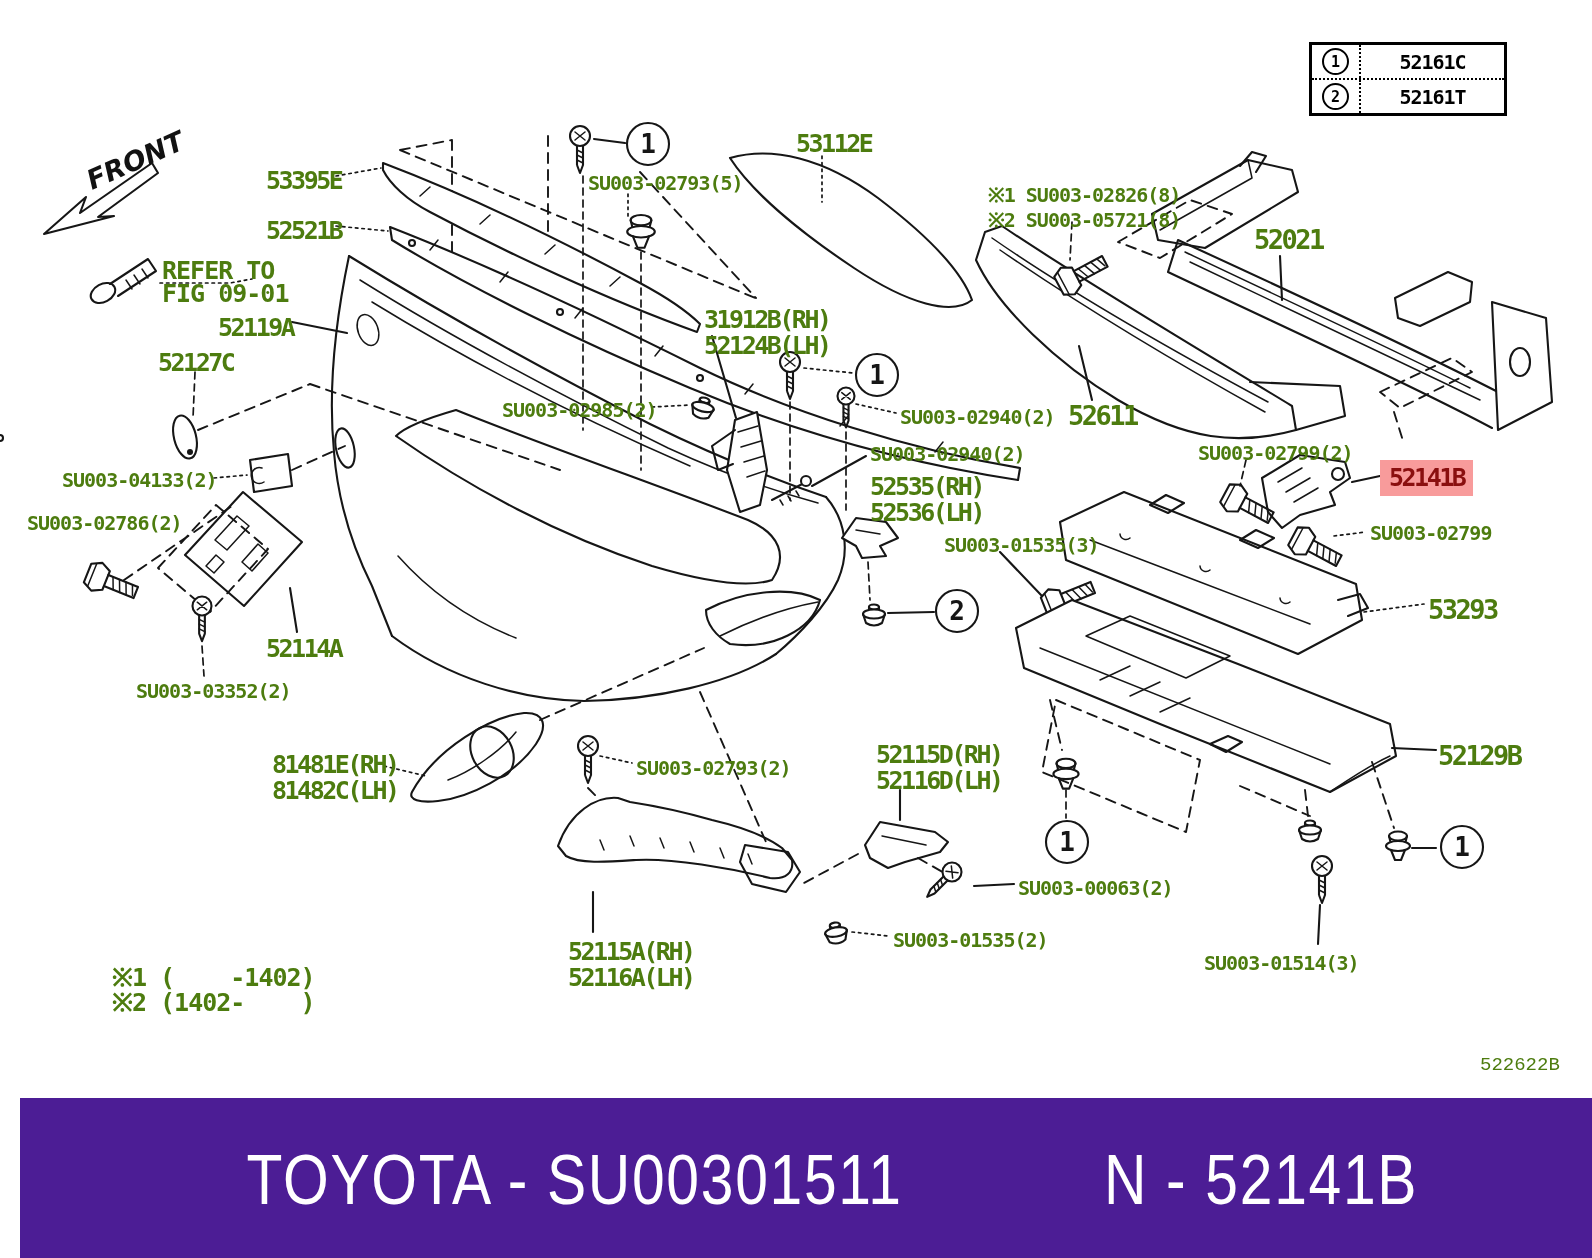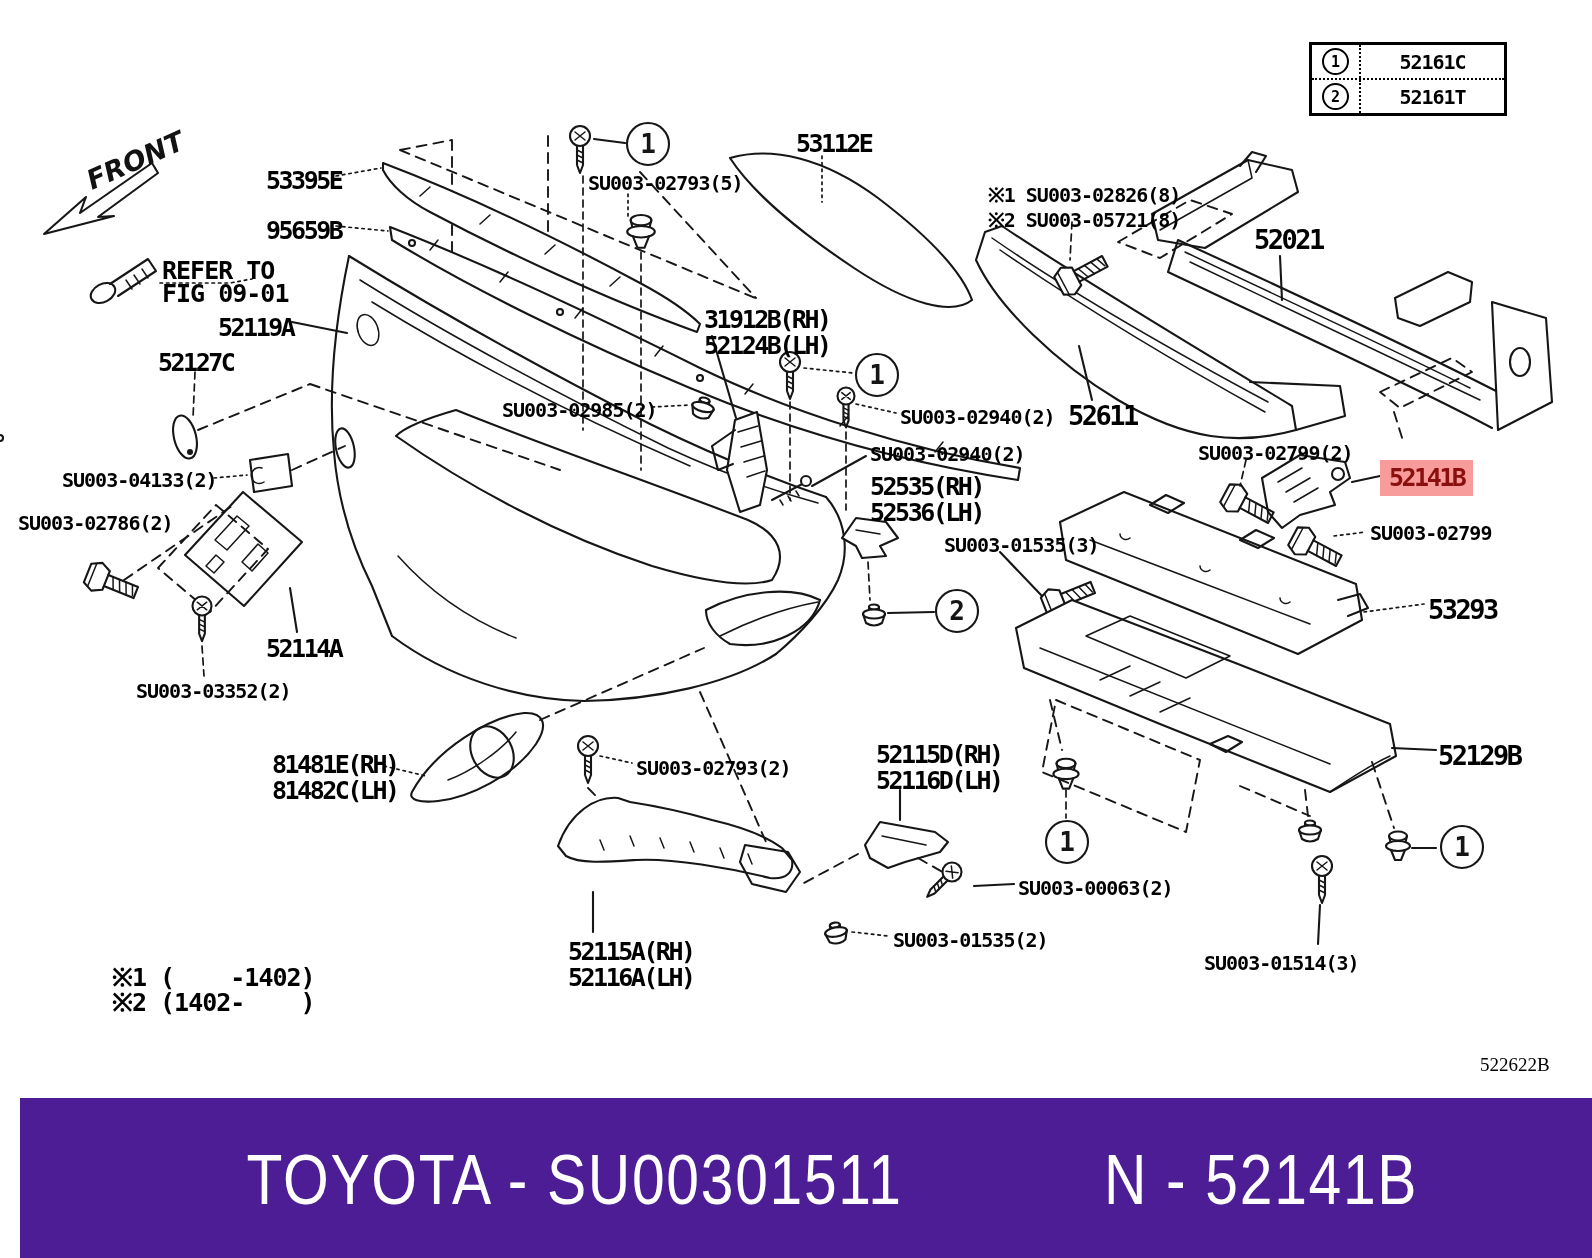--- a/index.html
+++ b/index.html
@@ -7,25 +7,25 @@
          font-family:"DejaVu Sans Mono",monospace;}
   svg{position:absolute;left:0;top:0;}
   svg *{vector-effect:non-scaling-stroke;}
   .ln{stroke:#161616;stroke-width:2.1;fill:none;stroke-linecap:round;stroke-linejoin:round;}
   .thin{stroke-width:1.5;}
   .d{stroke-dasharray:10 7;stroke-width:1.9;}
   .st{stroke-dasharray:7 5;stroke-width:1.7;}
   .dt{stroke-dasharray:2.5 4;stroke-width:1.7;}
   .wfill{fill:#fff;}
   .lbl{position:absolute;font:bold 20px "DejaVu Sans Mono",monospace;letter-spacing:-1px;
-       color:#000000;white-space:pre;z-index:3;}
+       color:#4d7c0f;white-space:pre;z-index:3;}
   .pn{font-size:25px;letter-spacing:-2.5px;}
   .pn-xl{font-size:27px;}
   .note{font-size:25px;}
-  .plain{font-weight:normal;font-family:Liberation Serif, serif;letter-spacing:0;font-size:19px;}
+  .plain{font-weight:normal;font-family:Liberation Mono, monospace;letter-spacing:0;font-size:19px;}
   .hl{background:#f89b9b;color:#8a0f0f;padding:3px 9px 4px 9px;}
   .callout-num{font:bold 26px "DejaVu Sans Mono",monospace;}
   
   #ref-table{position:absolute;left:1309px;top:42px;width:192px;border:3px solid #000;z-index:3;
              background:#fff;}
   .ref-row{display:flex;height:33px;}
   .ref-row + .ref-row{border-top:2px dotted #000;}
   .ref-cell-num{width:47px;display:flex;align-items:center;justify-content:center;
                 border-right:2px dotted #000;}
   .ref-cell-code{flex:1;display:flex;align-items:center;justify-content:center;
@@ -332,21 +332,21 @@
     <text class="callout-num" x="1067" y="851" text-anchor="middle">1</text>
     <circle class="ln wfill" cx="1462" cy="847" r="21" stroke-width="2.6"></circle>
     <text class="callout-num" x="1462" y="856" text-anchor="middle">1</text>
   </g>
 </svg>
 
 <div class="lbl note" style="left:162px;top:256px">REFER TO</div>
 <div class="lbl note" style="left:162px;top:279px">FIG 09-01</div>
 
 <div class="lbl pn" style="left:266px;top:166px">53395E</div>
-<div class="lbl pn" style="left:266px;top:216px">95659B</div>
+<div class="lbl pn" style="left:266px;top:216px">52521B</div>
 <div class="lbl pn" style="left:218px;top:313px">52119A</div>
 <div class="lbl pn" style="left:158px;top:348px">52127C</div>
 <div class="lbl pn" style="left:796px;top:129px">53112E</div>
 <div class="lbl" style="left:588px;top:171px">SU003-02793(5)</div>
 <div class="lbl" style="left:988px;top:181px">※1 SU003-02826(8)</div>
 <div class="lbl" style="left:988px;top:206px">※2 SU003-05721(8)</div>
 <div class="lbl pn pn-xl" style="left:1254px;top:224px">52021</div>
 <div class="lbl pn" style="left:704px;top:305px">31912B(RH)</div>
 <div class="lbl pn" style="left:704px;top:331px">52124B(LH)</div>
 <div class="lbl" style="left:502px;top:398px">SU003-02985(2)</div>
@@ -354,21 +354,21 @@
 <div class="lbl" style="left:870px;top:442px">SU003-02940(2)</div>
 <div class="lbl pn pn-xl" style="left:1068px;top:400px">52611</div>
 <div class="lbl" style="left:1198px;top:441px">SU003-02799(2)</div>
 <div class="lbl pn hl" style="left:1380px;top:460px">52141B</div>
 <div class="lbl" style="left:1370px;top:521px">SU003-02799</div>
 <div class="lbl pn" style="left:870px;top:472px">52535(RH)</div>
 <div class="lbl pn" style="left:870px;top:498px">52536(LH)</div>
 <div class="lbl" style="left:944px;top:533px">SU003-01535(3)</div>
 <div class="lbl pn pn-xl" style="left:1428px;top:594px">53293</div>
 <div class="lbl" style="left:62px;top:468px">SU003-04133(2)</div>
-<div class="lbl" style="left:18px;top:511px">SU003-02786(2)</div>
+<div class="lbl" style="left:27px;top:511px">SU003-02786(2)</div>
 <div class="lbl pn" style="left:266px;top:634px">52114A</div>
 <div class="lbl" style="left:136px;top:679px">SU003-03352(2)</div>
 <div class="lbl pn" style="left:272px;top:750px">81481E(RH)</div>
 <div class="lbl pn" style="left:272px;top:776px">81482C(LH)</div>
 <div class="lbl" style="left:636px;top:756px">SU003-02793(2)</div>
 <div class="lbl pn" style="left:876px;top:740px">52115D(RH)</div>
 <div class="lbl pn" style="left:876px;top:766px">52116D(LH)</div>
 <div class="lbl" style="left:1018px;top:876px">SU003-00063(2)</div>
 <div class="lbl" style="left:893px;top:928px">SU003-01535(2)</div>
 <div class="lbl pn" style="left:568px;top:937px">52115A(RH)</div>

